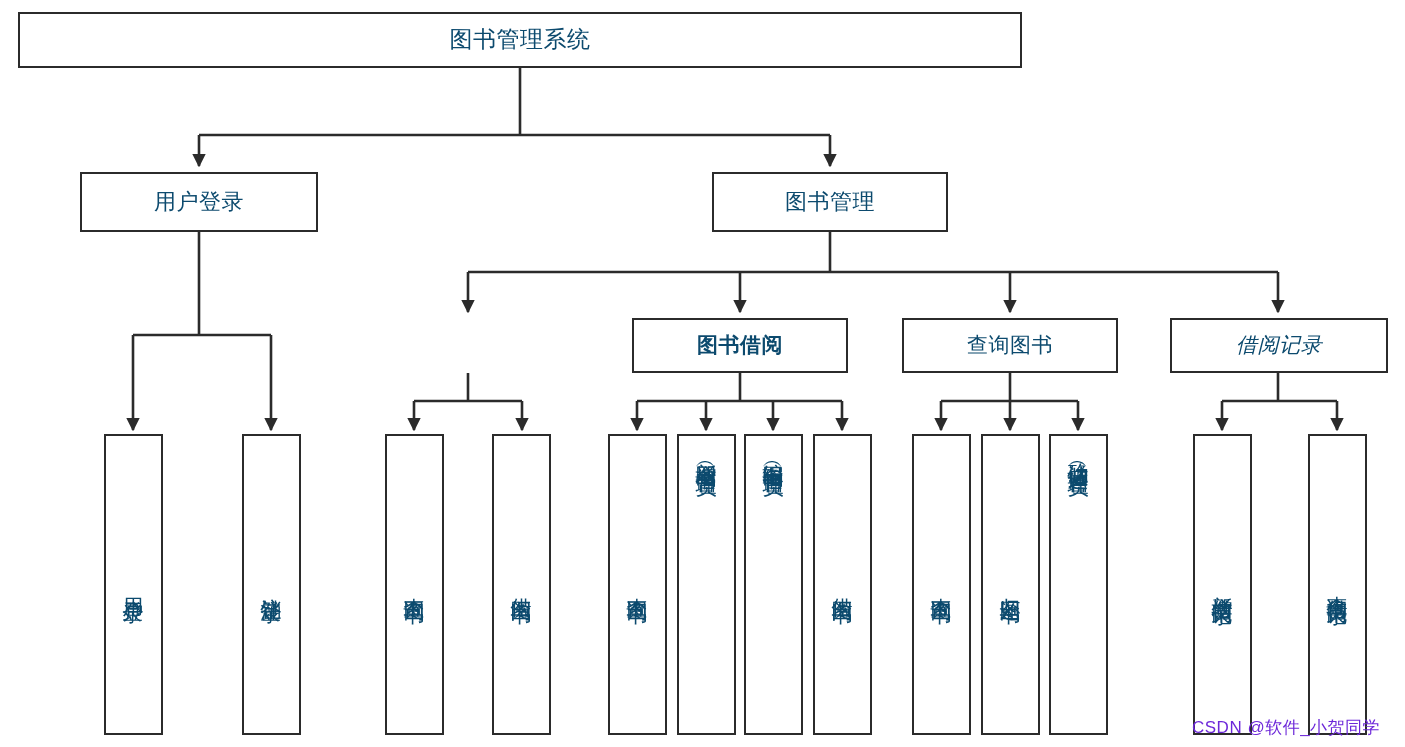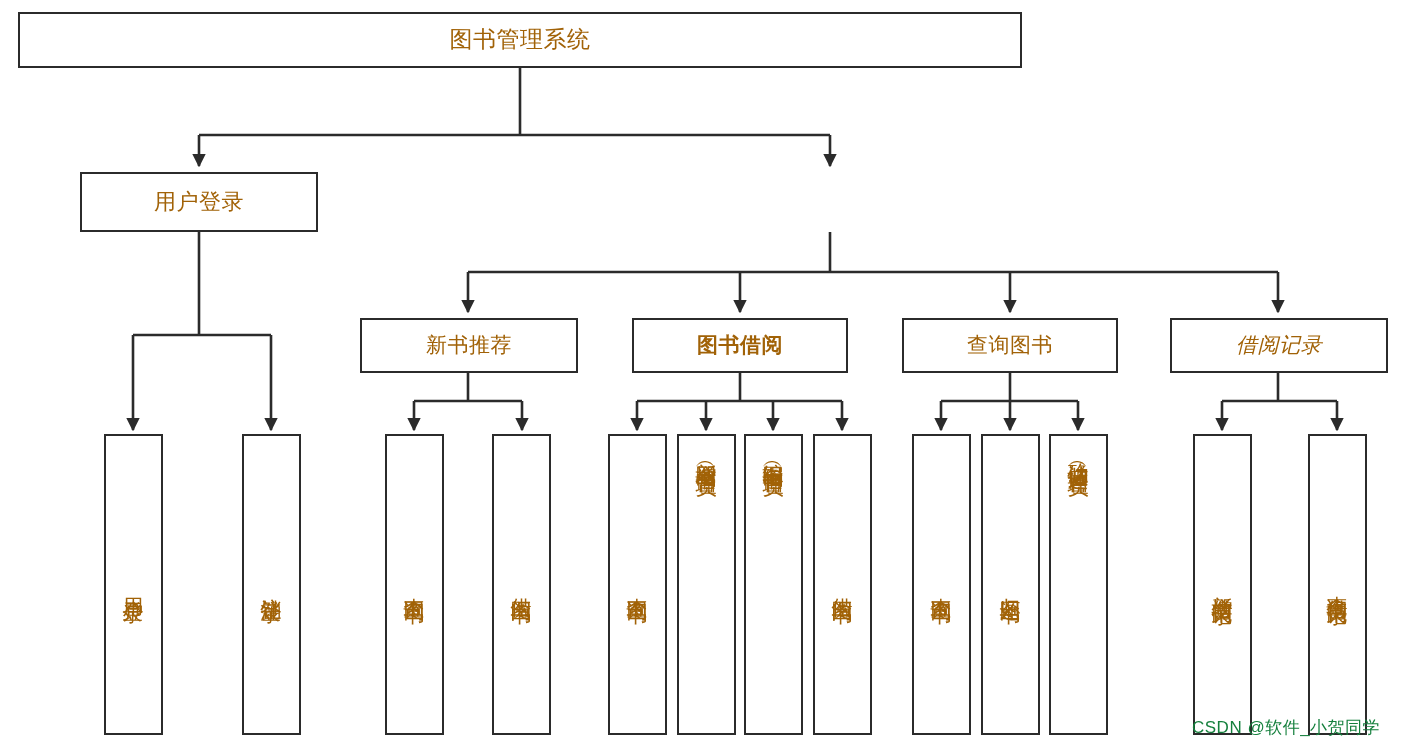--- a/index.html
+++ b/index.html
@@ -31,21 +31,21 @@
     position: absolute;
     box-sizing: border-box;
     background: #ffffff;
     border: 2px solid #2b2b2b;
     display: flex;
     align-items: center;
     justify-content: center;
     z-index: 2;
   }
   .node .label {
-    color: #a16207;
+    color: #0c4a6e;
     line-height: 1.18;
     text-align: center;
     white-space: pre;
     letter-spacing: 0.5px;
   }
   
   .node.root { border-width: 2px; }
   .node.root .label { font-size: 23px; }
   
   .node.h2 .label { font-size: 22px; }
@@ -63,21 +63,21 @@
     letter-spacing: 2px;
     line-height: 1;
     white-space: pre;
     display: block;
     margin: 0 auto;
   }
   .node.leaf.align-mid { align-items: center; }
   .watermark {
     position: absolute;
     font-size: 17px;
-    color: #15803d;
+    color: #6d28d9;
     letter-spacing: 0.5px;
     white-space: nowrap;
     z-index: 3;
     user-select: none;
   }
 </style>
 </head>
 <body>
 
 <div id="canvas">
@@ -136,24 +136,24 @@
   </svg>
 
   <div class="node root" style="left:18px; top:12px; width:1004px; height:56px;">
     <span class="label">图书管理系统</span>
   </div>
 
   <div class="node h2" style="left:80px; top:172px; width:238px; height:60px;">
     <span class="label">用户登录</span>
   </div>
 
-
-  <div class="node h3" style="left:360px; top:318px; width:218px; height:55px;">
-    <span class="label">新书推荐</span>
-  </div>
+  <div class="node h2" style="left:712px; top:172px; width:236px; height:60px;">
+    <span class="label">图书管理</span>
+  </div>
+
 
   <div class="node h3" style="left:632px; top:318px; width:216px; height:55px;font-weight:bold;">
     <span class="label">图书借阅</span>
   </div>
 
   <div class="node h3" style="left:902px; top:318px; width:216px; height:55px;">
     <span class="label">查询图书</span>
   </div>
 
   <div class="node h3" style="left:1170px; top:318px; width:218px; height:55px;font-style:italic;">

